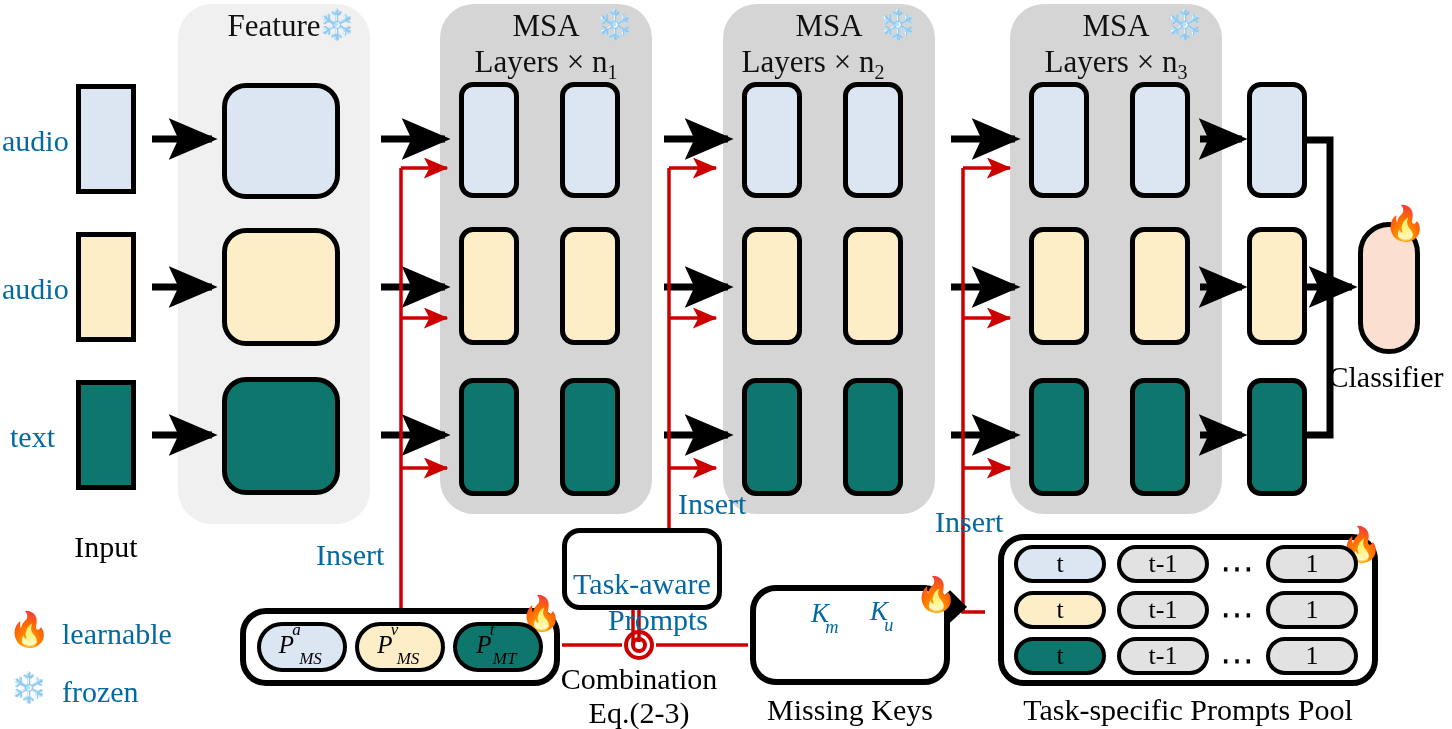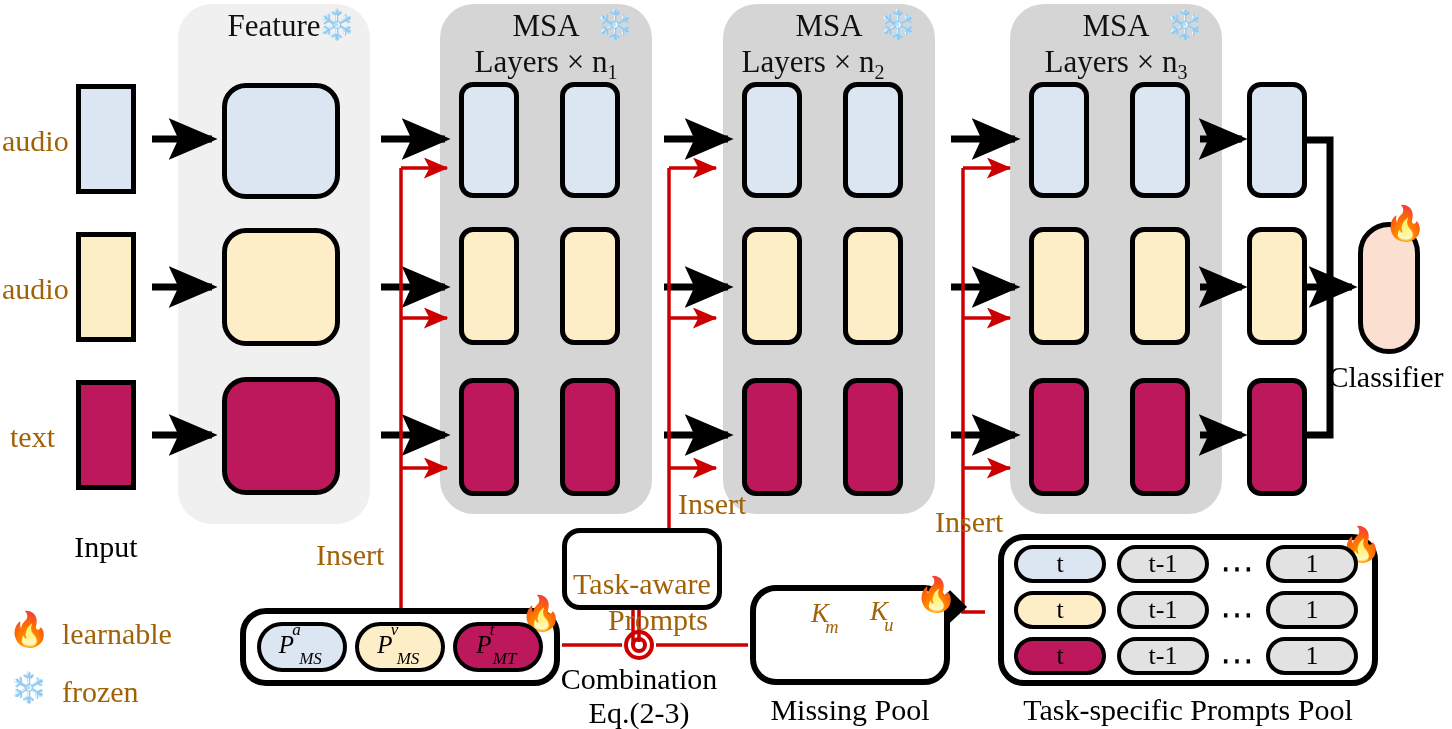--- a/index.html
+++ b/index.html
@@ -13,26 +13,26 @@
   .panel.dark{background:#d5d5d5;}
   .panel-title{position:absolute;width:100%;text-align:center;font-size:31px;line-height:36px;color:#111;}
 
   
   .blk{position:absolute;border:5px solid #000;box-sizing:border-box;}
   .blk.sq{border-radius:0;}
   .blk.r14{border-radius:14px;}
   .blk.r22{border-radius:24px;}
   .c-audio{background:#dce6f2;}
   .c-video{background:#fdeec8;}
-  .c-text{background:#be185d;}
+  .c-text{background:#0f766e;}
   .c-clsf{background:#fbe0d2;}
   .c-gray{background:#e2e2e2;}
 
   
-  .lbl{position:absolute;font-size:30px;line-height:34px;color:#a16207;white-space:nowrap;}
+  .lbl{position:absolute;font-size:30px;line-height:34px;color:#0369a1;white-space:nowrap;}
   .lbl.c{text-align:center;margin-top:36px;}
   .small{font-size:27px;}
 
   
   svg.ov{position:absolute;left:0;top:0;width:1452px;height:729px;overflow:visible;}
 
   
   .pill{position:absolute;border:4px solid #000;border-radius:999px;box-sizing:border-box;
         display:flex;align-items:center;justify-content:center;
         font-size:25px;}
@@ -244,21 +244,21 @@
   <div class="cap" style="left:549px;top:696px;width:180px;">Eq.(2-3)</div>
 
   <div class="roundbox" style="left:750px;top:585px;width:200px;height:100px;"></div>
   <div class="emoji flame" style="left:915px;top:578px;">🔥</div>
   <div class="lbl small" style="left:811px;top:596px;">
     <span class="mathit"><span>K</span><sub>m</sub></span>
   </div>
   <div class="lbl small" style="left:870px;top:594px;">
     <span class="mathit"><span>K</span><sub>u</sub></span>
   </div>
-  <div class="cap" style="left:760px;top:693px;width:180px;">Missing Pool</div>
+  <div class="cap" style="left:760px;top:693px;width:180px;">Missing Keys</div>
 
   <div class="roundbox" style="left:998px;top:534px;width:380px;height:152px;"></div>
   <div class="emoji flame" style="left:1340px;top:528px;">🔥</div>
 
   <div class="poolcell c-audio" style="left:1014px;top:545px;width:92px;height:38px;">
     <span>t</span>
   </div>
   <div class="poolcell c-gray" style="left:1117px;top:545px;width:92px;height:38px;">
     <span>t-1</span>
   </div>

